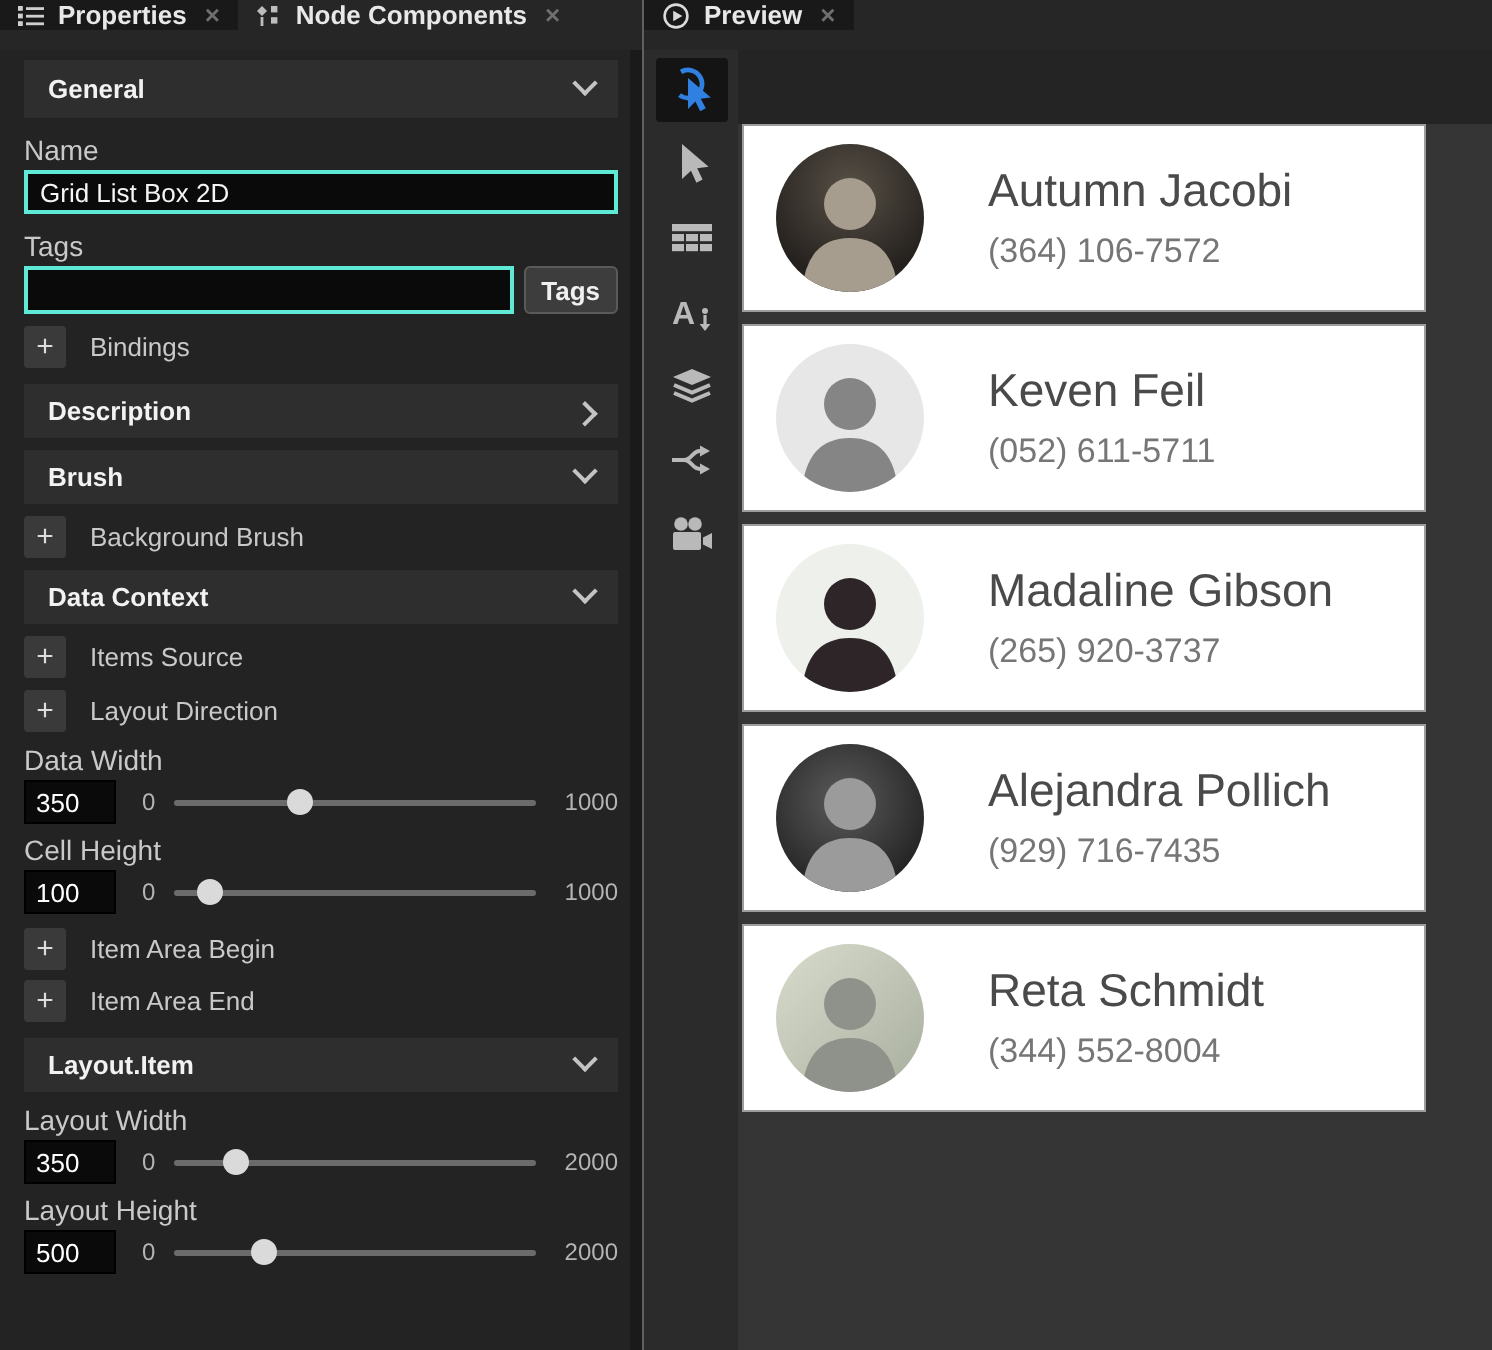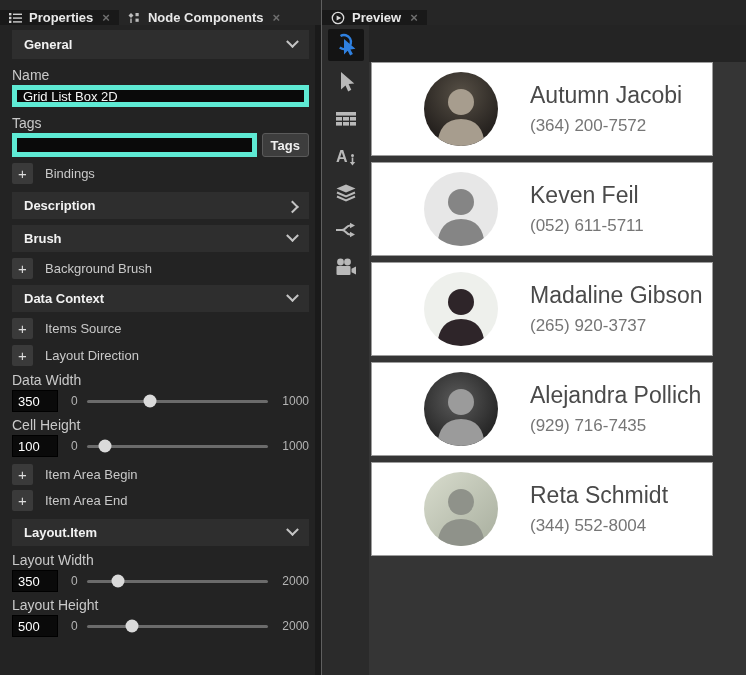--- a/index.html
+++ b/index.html
@@ -1,21 +1,21 @@
 <!DOCTYPE html>
 <html><head>
 <meta charset="utf-8">
 <style>
   * { margin:0; padding:0; box-sizing:border-box; }
   html,body { width:746px; height:675px; overflow:hidden; background:#1e1e1e;
               font-family:"Liberation Sans", sans-serif; }
   .app { width:746px; height:675px; display:flex; }
 
   
-  .tabbar { height:25px; background:#262626; display:flex; align-items:flex-end; flex:none; }
+  .tabbar { height:25px; background:#262626; display:flex; align-items:flex-start; flex:none; }
   .tab { display:flex; align-items:center; gap:7px; padding:0 9px; color:#e8e8e8;
          font-size:13px; font-weight:bold; cursor:default; }
   .tab[data-active="true"] { background:#191919; }
   .tab .close { color:#6f6f6f; font-size:13px; font-weight:bold; margin-left:2px; }
   .tab svg { flex:none; }
 
   
   .left-panel { width:322px; flex:none; display:flex; flex-direction:column; background:#232323;
                 border-right:1px solid #606060; }
   .left-main { flex:1; display:flex; overflow:hidden; }
@@ -25,21 +25,21 @@
   .section-header { margin-top:5px; height:29px; background:#2e2e2e; display:flex;
                     align-items:center; padding:0 12px; color:#f2f2f2; font-weight:bold;
                     font-size:13px; }
   .section-header.tall { height:27px; }
   .chev { width:9px; height:9px; margin-left:auto; border-right:2.5px solid #c4c4c4;
           border-bottom:2.5px solid #c4c4c4; transform:rotate(45deg) translate(-2px,-2px); }
   .chev[data-expanded="false"] { transform:rotate(-45deg) translate(-1px,1px); }
 
   .field-label { margin-top:8px; color:#c9c9c9; font-size:14px; height:15px; }
   .text-input { margin-top:3px; width:100%; height:22px; background:#0a0a0a;
-                border:5px solid #5eead4; color:#f5f5f5; font-size:13px; padding:0 6px;
+                border:2px solid #5eead4; color:#f5f5f5; font-size:13px; padding:0 6px;
                 font-family:"Liberation Sans", sans-serif; }
   .tags-row { margin-top:3px; display:flex; align-items:center; }
   .tags-row .text-input { margin-top:0; flex:1; height:24px; }
   .tags-btn { margin-left:5px; height:24px; padding:0 8px; background:#3d3d3d;
               border:1px solid #5a5a5a; border-radius:3px; color:#f0f0f0; font-size:13px;
               font-weight:bold; }
 
   .plus-row { margin-top:6px; height:21px; display:flex; align-items:center; }
   .plus-btn { width:21px; height:21px; background:#3a3a3a; border:none; border-radius:2px;
               color:#dcdcdc; font-size:15px; line-height:19px; text-align:center; flex:none; }
@@ -62,21 +62,21 @@
              flex-direction:column; align-items:center; gap:5px; }
   .tool { width:36px; height:32px; display:flex; align-items:center; justify-content:center;
           border-radius:2px; }
   .tool[data-active="true"] { background:#141414; }
 
   .viewport { flex:1; display:flex; flex-direction:column; background:#242424; }
   .viewport-top { height:37px; flex:none; }
   .stage { flex:1; background:#353535; padding-left:2px; }
 
   .card { width:342px; height:94px; background:#ffffff; border:1px solid #9d9d9d;
-          margin-bottom:6px; display:flex; align-items:center;padding-left:36px; }
+          margin-bottom:6px; display:flex; align-items:center; }
   .avatar { width:74px; height:74px; border-radius:50%; margin-left:16px; flex:none;
             overflow:hidden; }
   .avatar svg { display:block; }
   .avatar[data-variant="dark-looking-up"]  { background:radial-gradient(circle at 50% 30%, #575046, #25211e 72%); color:#a79d8e; }
   .avatar[data-variant="grayscale-cap"]    { background:#e7e7e7; color:#858585; }
   .avatar[data-variant="profile-dark-hair"]{ background:#eef0ec; color:#2e2529; }
   .avatar[data-variant="dark-portrait"]    { background:radial-gradient(circle at 45% 38%, #5b5b5b, #222 78%); color:#9b9b9b; }
   .avatar[data-variant="beanie-outdoor"]   { background:linear-gradient(135deg,#d8dccd,#a8ae9e); color:#8f928a; }
   .card-text { margin-left:32px; }
   .card-name { font-size:23px; color:#4a4a4a; }
@@ -318,21 +318,21 @@
 
           <div class="card">
             <div class="avatar" data-variant="dark-looking-up">
               <svg width="74" height="74" viewBox="0 0 74 74">
                 <circle cx="37" cy="30" r="13" fill="currentColor"></circle>
                 <path d="M13 74 Q15 47 37 47 Q59 47 61 74 Z" fill="currentColor"></path>
               </svg>
             </div>
             <div class="card-text">
               <div class="card-name">Autumn Jacobi</div>
-              <div class="card-phone">(364) 200-7572</div>
+              <div class="card-phone">(364) 106-7572</div>
             </div>
           </div>
 
           <div class="card">
             <div class="avatar" data-variant="grayscale-cap">
               <svg width="74" height="74" viewBox="0 0 74 74">
                 <circle cx="37" cy="30" r="13" fill="currentColor"></circle>
                 <path d="M13 74 Q15 47 37 47 Q59 47 61 74 Z" fill="currentColor"></path>
               </svg>
             </div>

